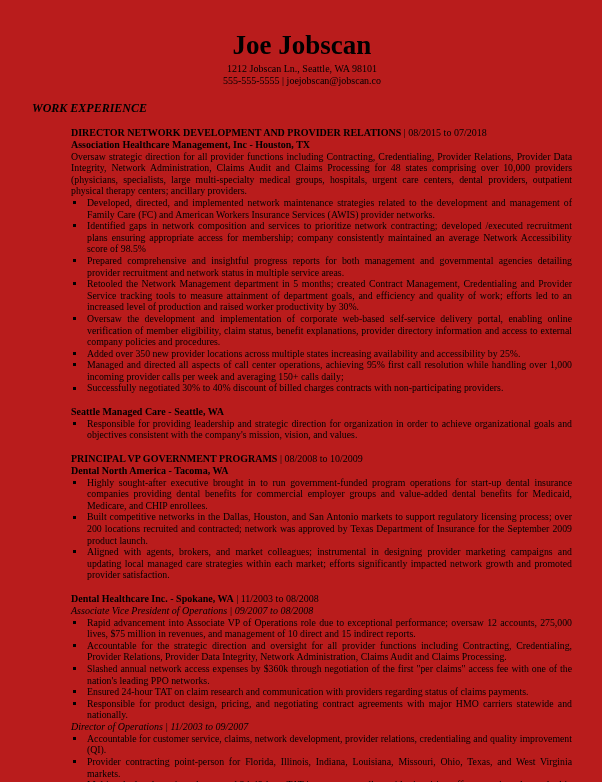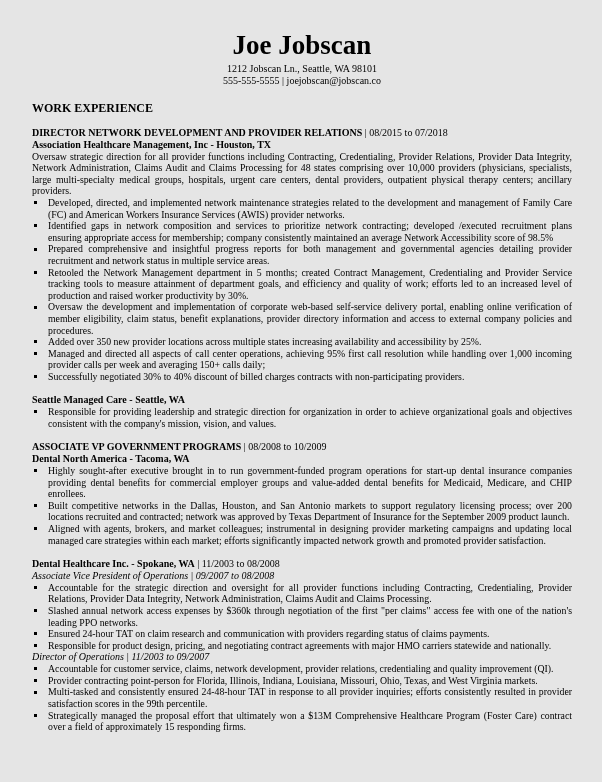--- a/index.html
+++ b/index.html
@@ -3,21 +3,21 @@
 <meta charset="utf-8">
 <style>
   html, body {
     margin: 0;
     padding: 0;
     background: #ffffff;
   }
   .page {
     width: 602px;
     height: 782px;
-    background: #e5e5e5;
+    background: #b91c1c;
     color: #000000;
     font-family: "Liberation Serif", "DejaVu Serif", serif;
     font-size: 9.8px;
     line-height: 11.6px;
     box-sizing: border-box;
     padding: 20px 30px 10px 32px;
     overflow: hidden;
   }
   .resume-header { text-align: center; }
   .resume-name {
@@ -30,22 +30,23 @@
     font-size: 10px;
     line-height: 12px;
     margin: 0;
   }
   .section-title {
     font-size: 12px;
     line-height: 14px;
     font-weight: bold;
     margin: 14px 0 0 0;
     text-align: left;
+    font-style: italic;
   }
-  .job-entry { margin-top: 12px; }
+  .job-entry { margin-top: 12px; margin-left: 39px; }
   .job-title-line { margin: 0; font-size: 10px; line-height: 11.8px; }
   .job-title { font-weight: bold; }
   .job-dates { font-weight: normal; white-space: pre-wrap; }
   .job-company { margin: 0; font-weight: bold; font-size: 10px; line-height: 11.8px; }
   .job-summary {
     margin: 0;
     text-align: justify;
     font-family: Liberation Serif, serif;
   }
   .role-line {
@@ -102,32 +103,33 @@
           <li>Successfully negotiated 30% to 40% discount of billed charges contracts with non-participating providers.</li>
         </ul>
       </div>
       <div class="job-entry">
         <p class="job-company">Seattle Managed Care - Seattle, WA</p>
         <ul class="bullet-list">
           <li>Responsible for providing leadership and strategic direction for organization in order to achieve organizational goals and objectives consistent with the company's mission, vision, and values.</li>
         </ul>
       </div>
       <div class="job-entry">
-        <p class="job-title-line"><span class="job-title">ASSOCIATE VP GOVERNMENT PROGRAMS</span><span class="job-dates"> | 08/2008 to 10/2009</span></p>
+        <p class="job-title-line"><span class="job-title">PRINCIPAL VP GOVERNMENT PROGRAMS</span><span class="job-dates"> | 08/2008 to 10/2009</span></p>
         <p class="job-company">Dental North America - Tacoma, WA</p>
         <ul class="bullet-list">
           <li>Highly sought-after executive brought in to run government-funded program operations for start-up dental insurance companies providing dental benefits for commercial employer groups and value-added dental benefits for Medicaid, Medicare, and CHIP enrollees.</li>
           <li>Built competitive networks in the Dallas, Houston, and San Antonio markets to support regulatory licensing process; over 200 locations recruited and contracted; network was approved by Texas Department of Insurance for the September 2009 product launch.</li>
           <li>Aligned with agents, brokers, and market colleagues; instrumental in designing provider marketing campaigns and updating local managed care strategies within each market; efforts significantly impacted network growth and promoted provider satisfaction.</li>
         </ul>
       </div>
       <div class="job-entry">
         <p class="job-title-line"><span class="job-title">Dental Healthcare Inc. - Spokane, WA</span><span class="job-dates"> | 11/2003 to 08/2008</span></p>
         <p class="role-line">Associate Vice President of Operations | 09/2007 to 08/2008</p>
         <ul class="bullet-list">
+          <li>Rapid advancement into Associate VP of Operations role due to exceptional performance; oversaw 12 accounts, 275,000 lives, $75 million in revenues, and management of 10 direct and 15 indirect reports.</li>
           <li>Accountable for the strategic direction and oversight for all provider functions including Contracting, Credentialing, Provider Relations, Provider Data Integrity, Network Administration, Claims Audit and Claims Processing.</li>
           <li>Slashed annual network access expenses by $360k through negotiation of the first "per claims" access fee with one of the nation's leading PPO networks.</li>
           <li>Ensured 24-hour TAT on claim research and communication with providers regarding status of claims payments.</li>
           <li>Responsible for product design, pricing, and negotiating contract agreements with major HMO carriers statewide and nationally.</li>
         </ul>
         <p class="role-line">Director of Operations | 11/2003 to 09/2007</p>
         <ul class="bullet-list">
           <li>Accountable for customer service, claims, network development, provider relations, credentialing and quality improvement (QI).</li>
           <li>Provider contracting point-person for Florida, Illinois, Indiana, Louisiana, Missouri, Ohio, Texas, and West Virginia markets.</li>
           <li>Multi-tasked and consistently ensured 24-48-hour TAT in response to all provider inquiries;  efforts consistently resulted in provider satisfaction scores in the 99th percentile.</li>

